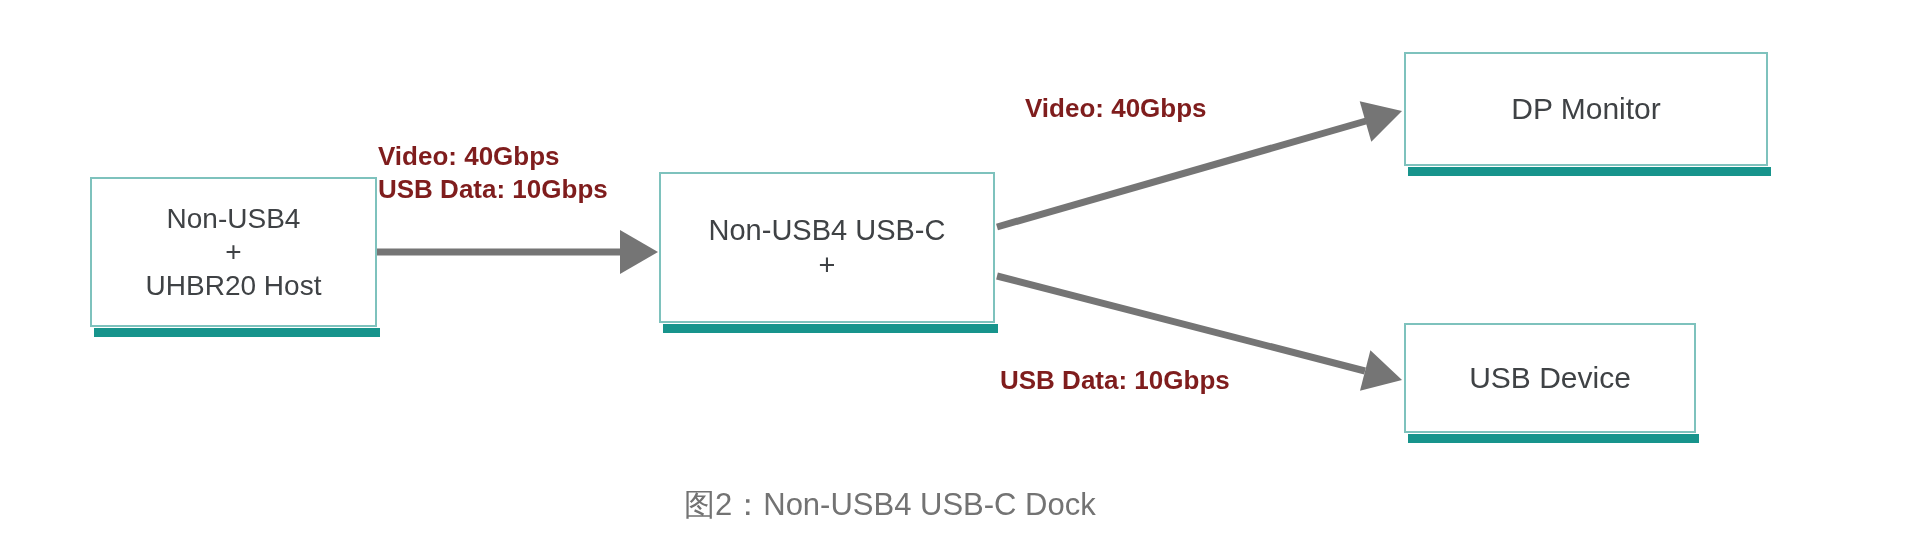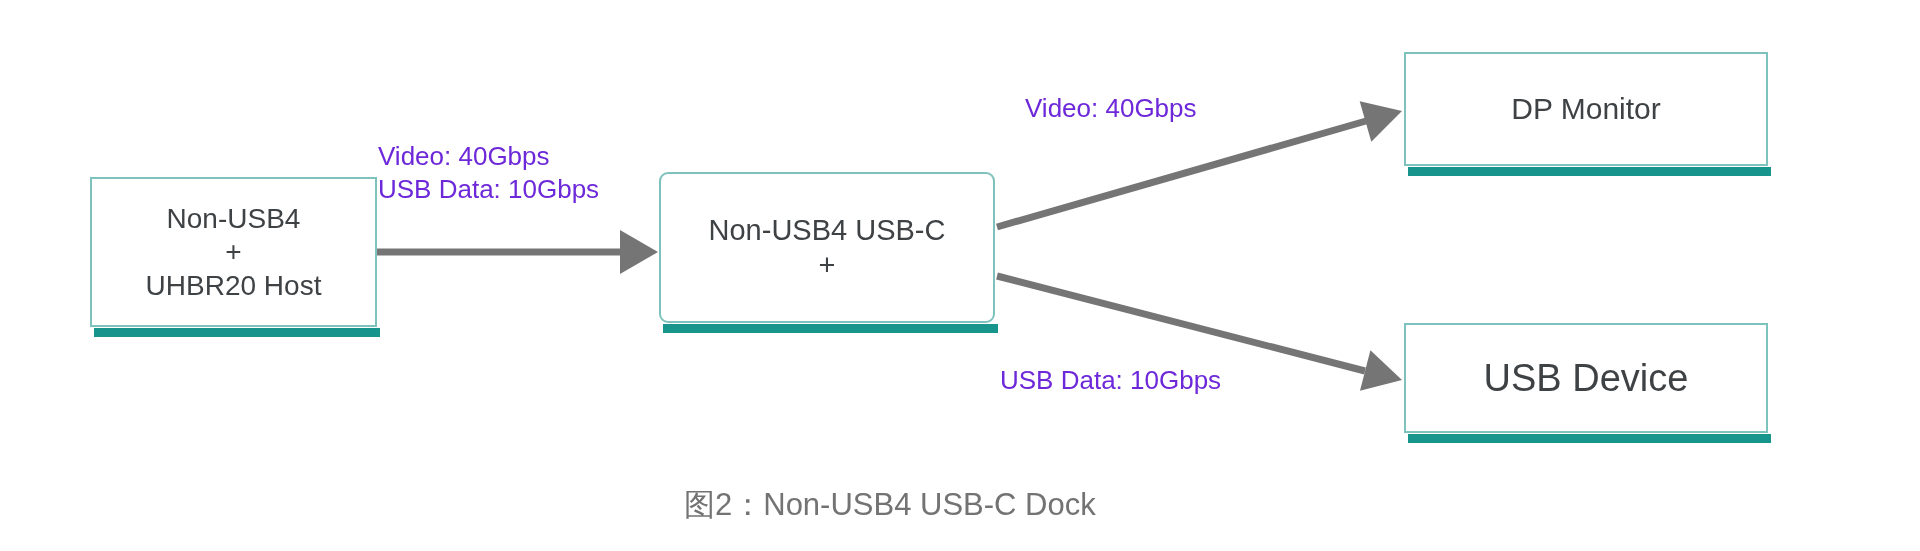--- a/index.html
+++ b/index.html
@@ -38,27 +38,27 @@
     content: "";
     position: absolute;
     left: 2px;
     right: -5px;
     bottom: -12px;
     height: 9px;
     background: #17948C;
   }
   .node .nline { display: block; }
   .node-host    { left: 90px;   top: 177px; width: 287px; height: 150px; font-size: 28px; }
-  .node-dock    { left: 659px;  top: 172px; width: 336px; height: 151px; font-size: 29px; border-radius: 9px; }
+  .node-dock    { left: 659px;  top: 172px; width: 336px; height: 151px; font-size: 29px; }
   .node-monitor { left: 1404px; top: 52px;  width: 364px; height: 114px; font-size: 30px; }
-  .node-usb     { left: 1404px; top: 323px; width: 364px; height: 110px; font-size: 38px; }
+  .node-usb     { left: 1404px; top: 323px; width: 292px; height: 110px; font-size: 30px; }
   .edge-label {
     position: absolute;
-    color: #6d28d9;
-    font-weight: normal;
+    color: #7f1d1d;
+    font-weight: bold;
     font-size: 26px;
     line-height: 33px;
     white-space: nowrap;
   }
   .label-host-dock    { left: 378px;  top: 140px; }
   .label-dock-monitor { left: 1025px; top: 92px;  }
   .label-dock-usb     { left: 1000px; top: 364px; }
   .caption {
     position: absolute;
     left: 684px;

